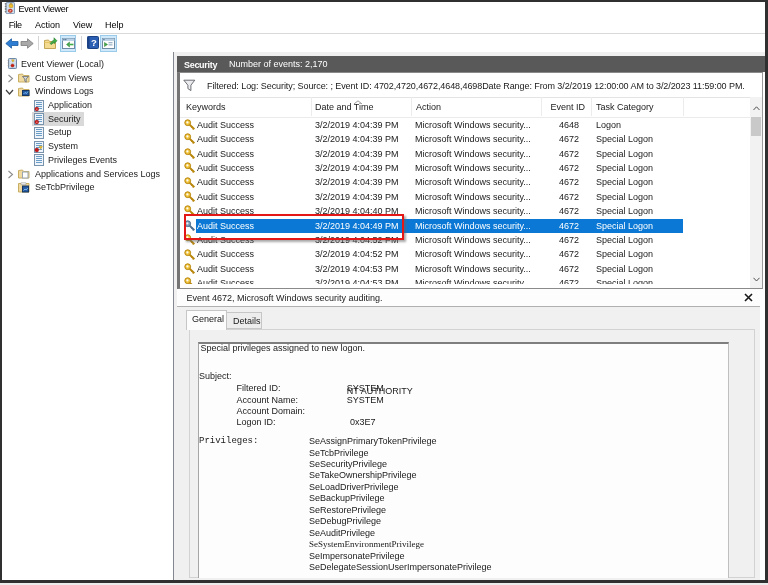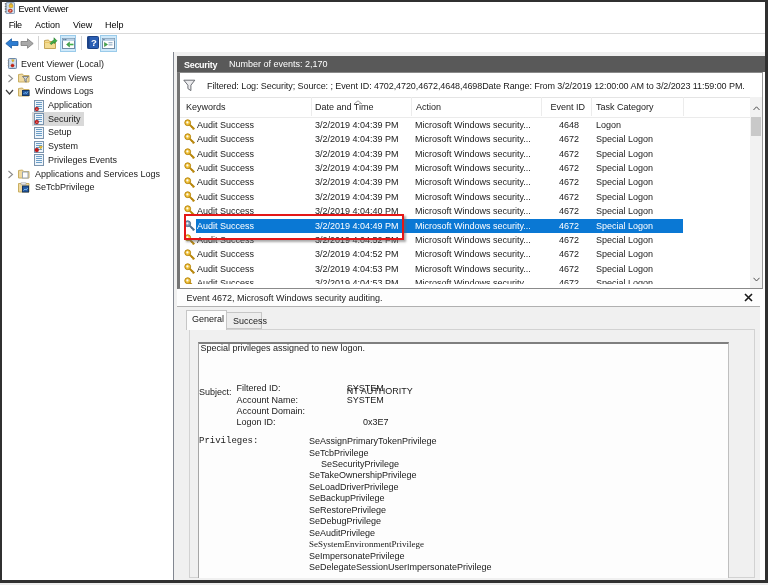--- a/index.html
+++ b/index.html
@@ -364,41 +364,41 @@
 <div class="t" style="left:186.5px;top:292.5px;">Event 4672, Microsoft Windows security auditing.</div>
 <div class="a" style="left:743px;top:291.5px;">
 <svg width="11" height="11" viewBox="0 0 11 11">
       <path d="M2 2 L9 9 M9 2 L2 9" stroke="#1a1a1a" stroke-width="1.6"></path>
     </svg>
 </div>
 
 <div class="a" style="left:189px;top:329px;width:566px;height:249px;background:#f0f0f0;border:1px solid #d2d2d2;box-sizing:border-box;"></div>
 
 <div class="a" style="left:226px;top:312px;width:36px;height:17px;background:#ededed;border:1px solid #c6c6c6;box-sizing:border-box;"></div>
-<div class="t" style="left:233px;top:315.5px;">Success</div>
+<div class="t" style="left:233px;top:315.5px;">Details</div>
 <div class="a" style="left:185.5px;top:310px;width:41px;height:20px;background:#fcfcfc;border:1px solid #c6c6c6;border-bottom:none;box-sizing:border-box;"></div>
 <div class="t" style="left:192px;top:314px;">General</div>
 
 <div class="a" style="left:197.5px;top:341.5px;width:531.5px;height:236.5px;background:#fdfdfd;border-top:2px solid #7f7f7f;border-left:1px solid #a6a6a6;border-right:1px solid #bfbfbf;box-sizing:border-box;"></div>
 
 <div class="t" style="left:200.5px;top:343px;">Special privileges assigned to new logon.</div>
-<div class="t" style="left:199px;top:371.4px;margin-top:16px;">Subject:</div>
+<div class="t" style="left:199px;top:371.4px;">Subject:</div>
 <div class="t" style="left:236.4px;top:383.1px;">Filtered ID:</div>
 <div class="t" style="left:236.4px;top:394.5px;">Account Name:</div>
 <div class="t" style="left:236.4px;top:405.9px;">Account Domain:</div>
 <div class="t" style="left:236.4px;top:417.3px;">Logon ID:</div>
 <div class="t" style="left:346.8px;top:383.1px;">SYSTEM</div>
 <div class="t" style="left:346.8px;top:394.5px;">SYSTEM</div>
 <div class="t" style="left:346.8px;top:386px;">NT AUTHORITY</div>
-<div class="t" style="left:363px;top:417.3px;">0x3E7</div>
+<div class="t" style="left:350px;top:417.3px;">0x3E7</div>
 <div class="t" style="left:199px;top:436.1px;font-family:Liberation Mono, monospace;">Privileges:</div>
 <div id="privs">
     <div class="t" style="left:309px;top:436.1px;">SeAssignPrimaryTokenPrivilege</div>
     <div class="t" style="left:309px;top:447.55px;">SeTcbPrivilege</div>
-    <div class="t" style="left:309px;top:459px;margin-left:12px;">SeSecurityPrivilege</div>
+    <div class="t" style="left:309px;top:459px;">SeSecurityPrivilege</div>
     <div class="t" style="left:309px;top:470.45000000000005px;">SeTakeOwnershipPrivilege</div>
     <div class="t" style="left:309px;top:481.90000000000003px;">SeLoadDriverPrivilege</div>
     <div class="t" style="left:309px;top:493.35px;">SeBackupPrivilege</div>
     <div class="t" style="left:309px;top:504.8px;">SeRestorePrivilege</div>
     <div class="t" style="left:309px;top:516.25px;">SeDebugPrivilege</div>
     <div class="t" style="left:309px;top:527.7px;">SeAuditPrivilege</div>
     <div class="t" style="left:309px;top:539.15px;font-family:Liberation Serif, serif;">SeSystemEnvironmentPrivilege</div>
     <div class="t" style="left:309px;top:550.6px;">SeImpersonatePrivilege</div>
     <div class="t" style="left:309px;top:562.05px;">SeDelegateSessionUserImpersonatePrivilege</div>
   </div>

